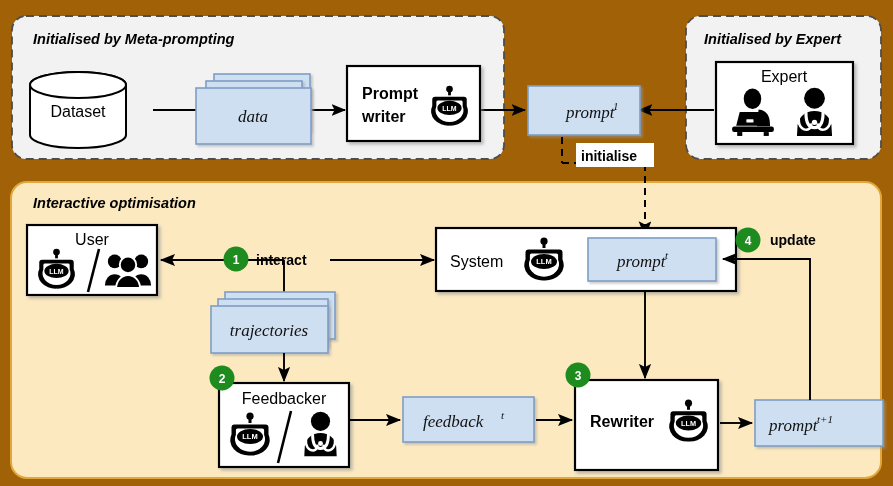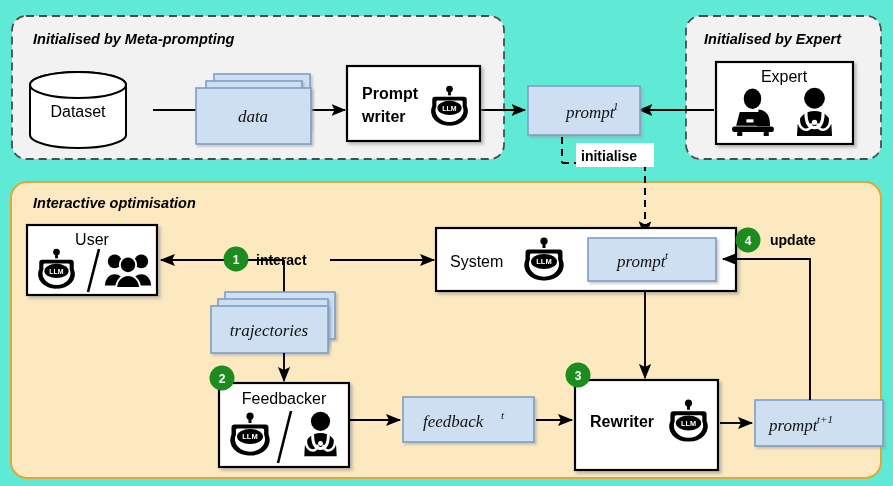--- a/index.html
+++ b/index.html
@@ -1,18 +1,18 @@
 <!DOCTYPE html>
 <html><head>
 <meta charset="utf-8">
 <style>
   html,body{margin:0;padding:0;background:#ffffff;}
   body{width:893px;height:486px;overflow:hidden;
        font-family:"Liberation Sans",sans-serif;}
-  #stage{position:relative;width:893px;height:486px;background:#5eead4;}
+  #stage{position:relative;width:893px;height:486px;background:#a16207;}
   svg#canvas{position:absolute;left:0;top:0;width:893px;height:486px;}
   .panel-title{font-style:italic;font-weight:bold;font-size:14.5px;fill:#000;}
   .box-label{font-size:16px;fill:#000;}
   .box-label-bold{font-size:16px;font-weight:bold;fill:#000;}
   .doc-label{font-family:"Liberation Serif",serif;font-style:italic;font-size:17px;fill:#111;}
   .doc-label-sup{font-family:"Liberation Serif",serif;font-style:italic;font-size:11px;fill:#111;}
   .edge-label{font-size:14px;font-weight:bold;fill:#000;}
   .badge-num{font-size:12px;font-weight:bold;fill:#ffffff;}
   .llm-txt{font-size:7.5px;font-weight:bold;fill:#ffffff;font-family:"Liberation Sans",sans-serif;}
 </style>

